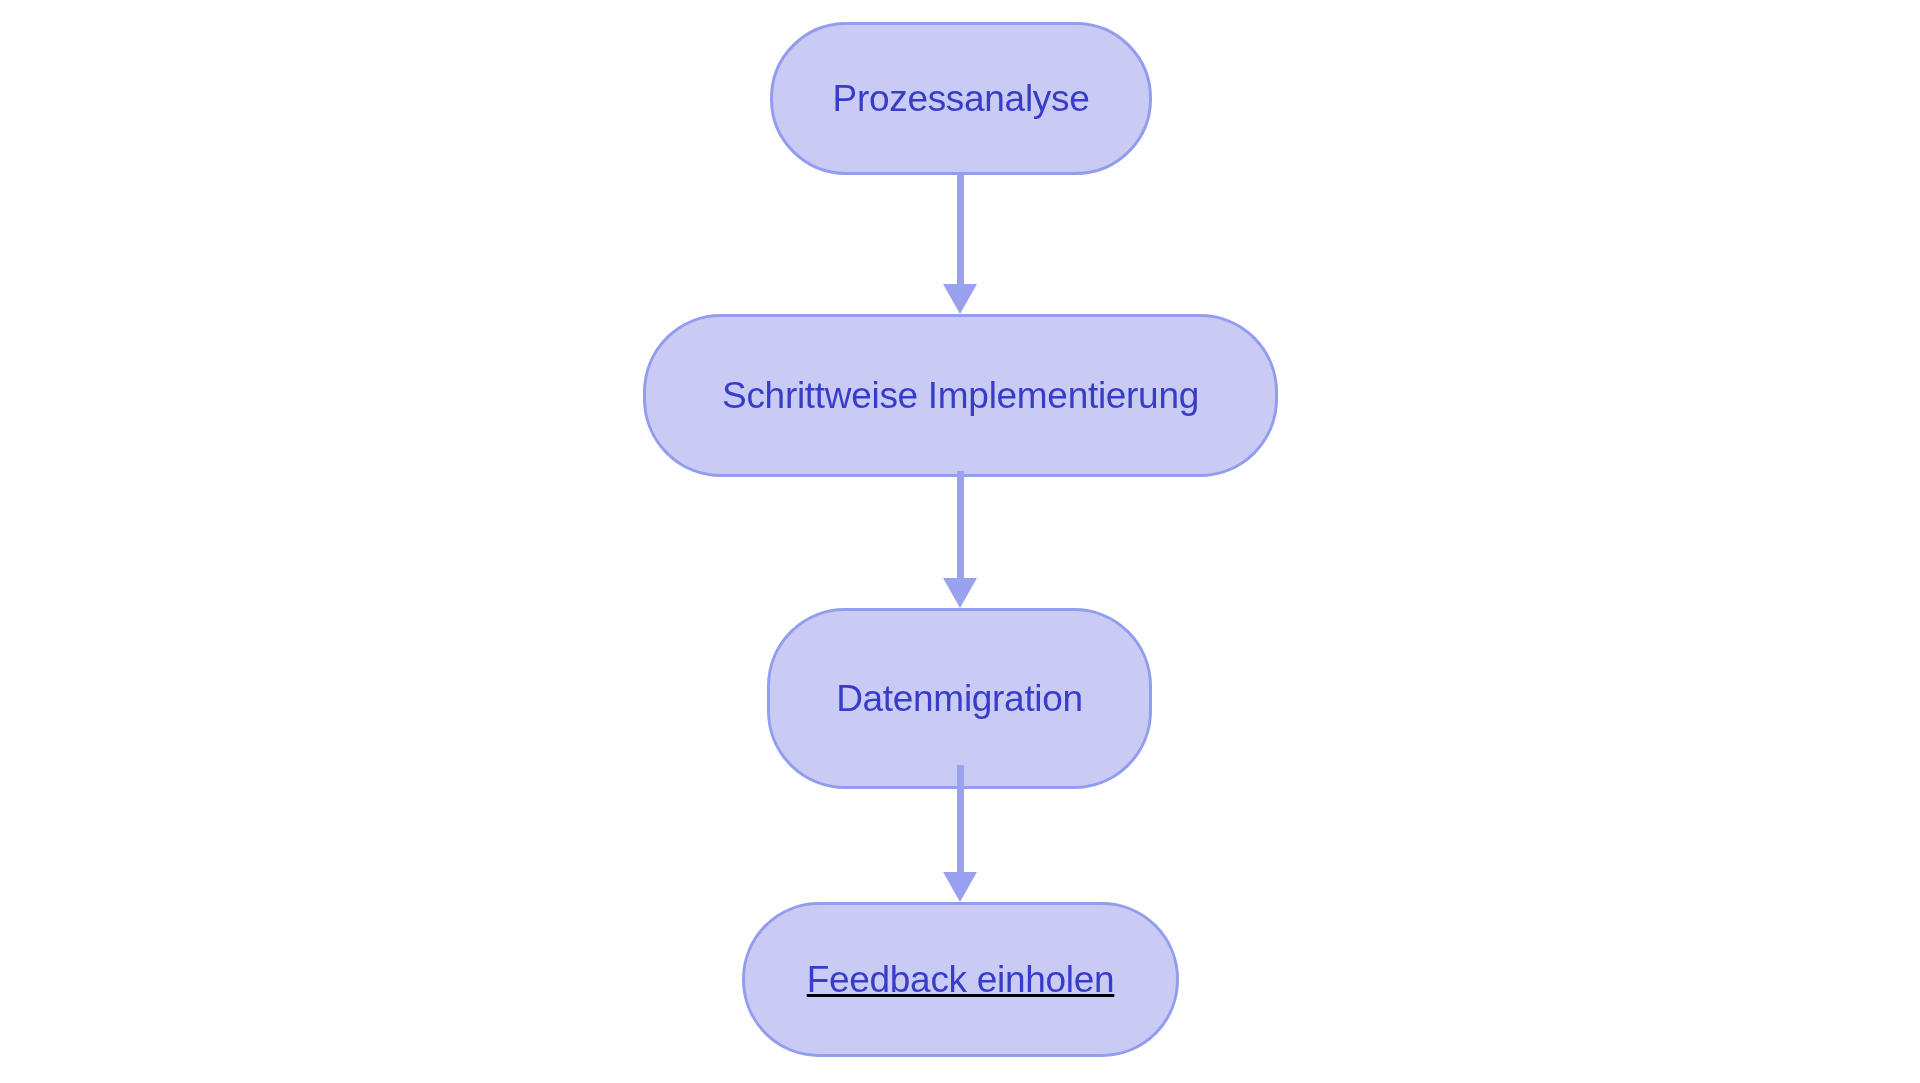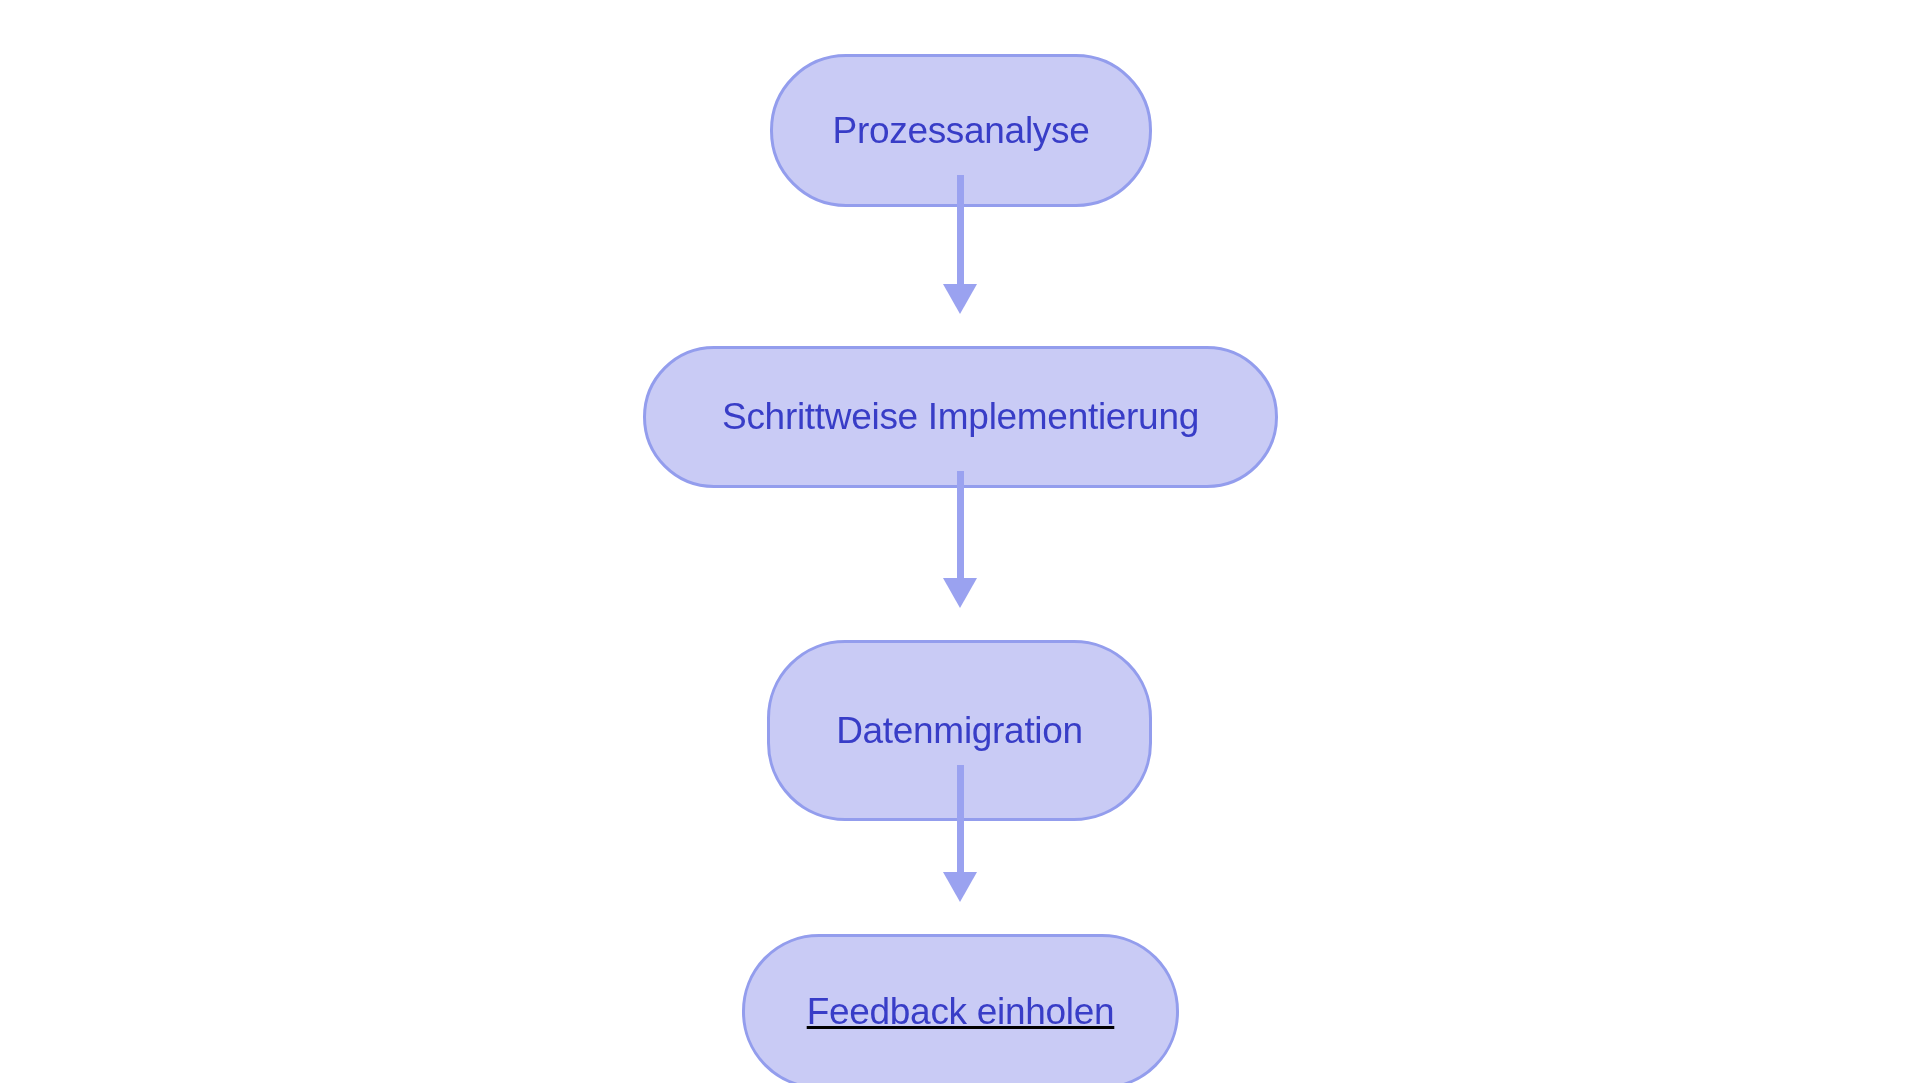--- a/index.html
+++ b/index.html
@@ -23,32 +23,31 @@
     height: 1083px;
     background: var(--canvas-bg);
   }
   .node {
     position: absolute;
     display: flex;
     align-items: center;
     justify-content: center;
     background: var(--node-fill);
     border: 3px solid var(--node-border);
-    margin-top: 32px;
   }
   .node-label {
     color: var(--node-text);
     font-size: 37px;
     font-weight: 400;
     letter-spacing: -0.3px;
     white-space: nowrap;
     text-align: center;
   }
   .node-1 { left: 770px; top: 22px;  width: 382px; height: 153px; border-radius: 76px; }
-  .node-2 { left: 643px; top: 314px; width: 635px; height: 142px; border-radius: 78px; }
+  .node-2 { left: 643px; top: 314px; width: 635px; height: 163px; border-radius: 78px; }
   .node-3 { left: 767px; top: 608px; width: 385px; height: 181px; border-radius: 78px; }
   .node-4 { left: 742px; top: 902px; width: 437px; height: 155px; border-radius: 77px; text-decoration: underline; }
 
   .connector-line {
     position: absolute;
     left: 957px;
     width: 7px;
     background: var(--arrow-color);
   }
   .connector-head {

